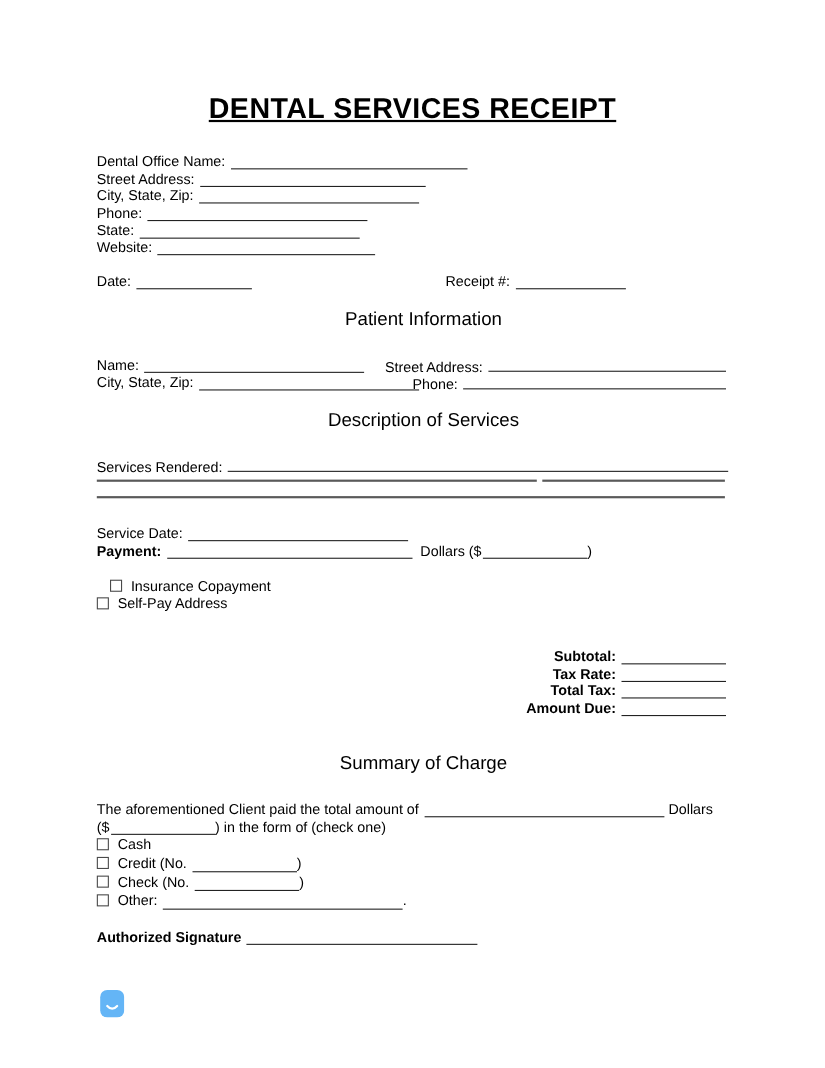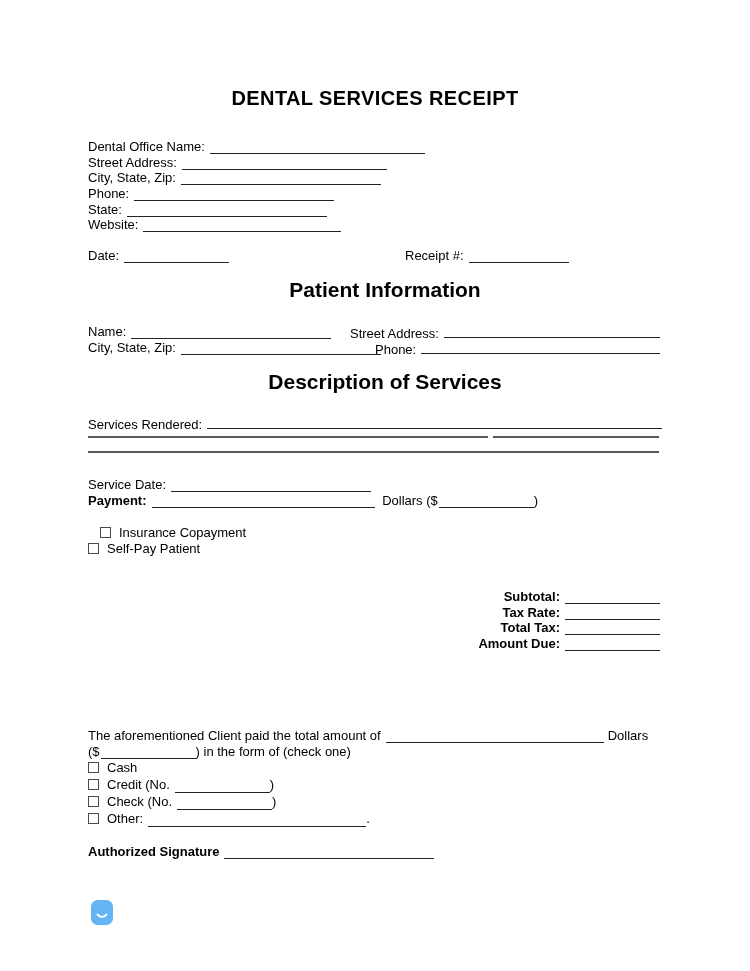--- a/index.html
+++ b/index.html
@@ -4,22 +4,22 @@
 <style>
   html,body { margin:0; padding:0; background:#fff; }
   .page {
     position:relative; width:750px; height:971px; background:#ffffff;
     font-family:"Liberation Sans","DejaVu Sans",sans-serif;
     font-size:13px; color:#000; line-height:15.7px;
     overflow:hidden;
   }
   .abs { position:absolute; }
   .ctr { left:0; right:0; text-align:center; }
-  .h1 { font-size:20px; font-weight:bold; letter-spacing:.4px; line-height:24px; }
-  .h2 { font-size:21px; font-weight:bold; line-height:21px;padding-left:20px; }
+  .h1 { font-size:26px; font-weight:bold; letter-spacing:.4px; line-height:24px;text-decoration:underline; }
+  .h2 { font-size:17px; font-weight:normal; line-height:21px;padding-left:20px; }
   .b  { font-weight:bold; }
   
   .bl {
     display:inline-block; height:13px; border-bottom:1px solid #222;
     vertical-align:baseline; margin-bottom:-3px; margin-left:5px;
   }
   .bl.tight { margin-left:1px; }
   .fill {
     flex:1 1 auto; height:13px; border-bottom:1px solid #222;
     margin-bottom:-3px; margin-left:5px;
@@ -109,38 +109,39 @@
   <div class="abs" style="top:477px; left:88px">
     <span>Service Date:</span><span class="bl" style="width:200px"></span>
   </div>
 
   <div class="abs cbrow" style="top:525px; left:100px">
     <span class="cb"></span>
     <span>Insurance Copayment</span>
   </div>
   <div class="abs cbrow" style="top:541px; left:88px">
     <span class="cb"></span>
-    <span>Self-Pay Patient</span>
+    <span>Self-Pay Address</span>
   </div>
 
   <div class="abs" style="top:589px; right:90px">
     <div class="totals-row">
       <span class="b">Subtotal:</span><span class="bl" style="width:95px"></span>
     </div>
     <div class="totals-row">
       <span class="b">Tax Rate:</span><span class="bl" style="width:95px"></span>
     </div>
     <div class="totals-row">
       <span class="b">Total Tax:</span><span class="bl" style="width:95px"></span>
     </div>
     <div class="totals-row">
       <span class="b">Amount Due:</span><span class="bl" style="width:95px"></span>
     </div>
   </div>
 
+  <div class="abs ctr h2" style="top:683px">Summary of Charge</div>
 
   <div class="abs" style="top:728px; left:88px; right:90px">
     <span>The aforementioned Client paid the total amount of</span><span class="bl" style="width:218px; margin-right:4px"></span><span>Dollars</span><br>
     <span>($</span><span class="bl tight" style="width:95px"></span><span>) in the form of (check one)</span>
   </div>
 
   <div class="abs cbrow" style="top:760px; left:88px">
     <span class="cb"></span>
     <span>Cash</span>
   </div>

